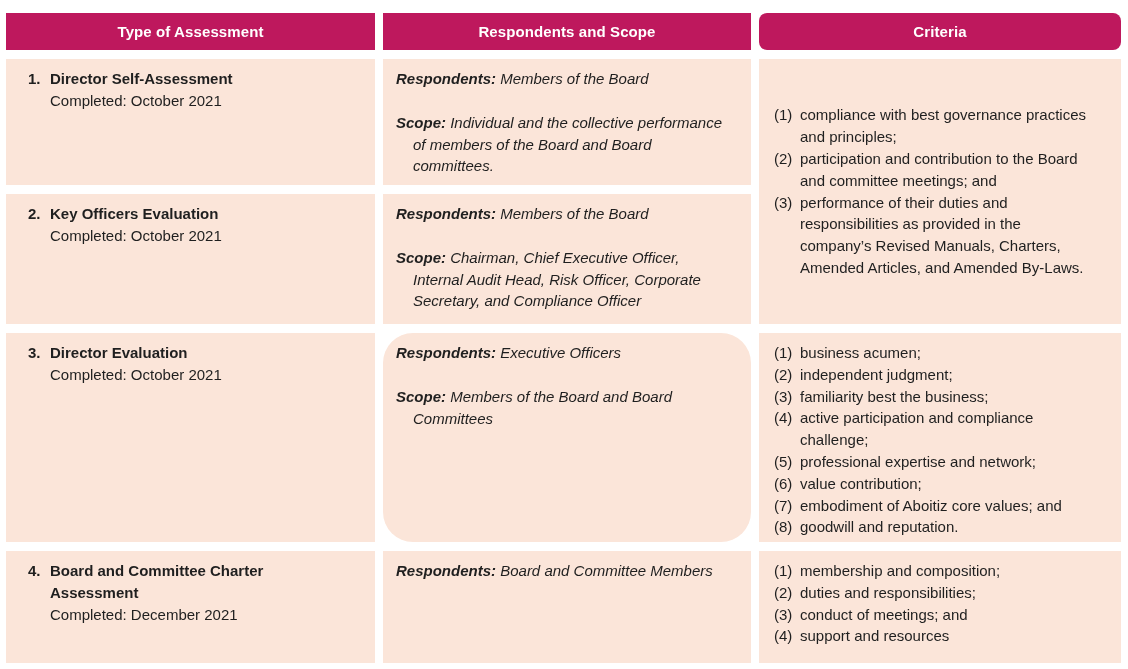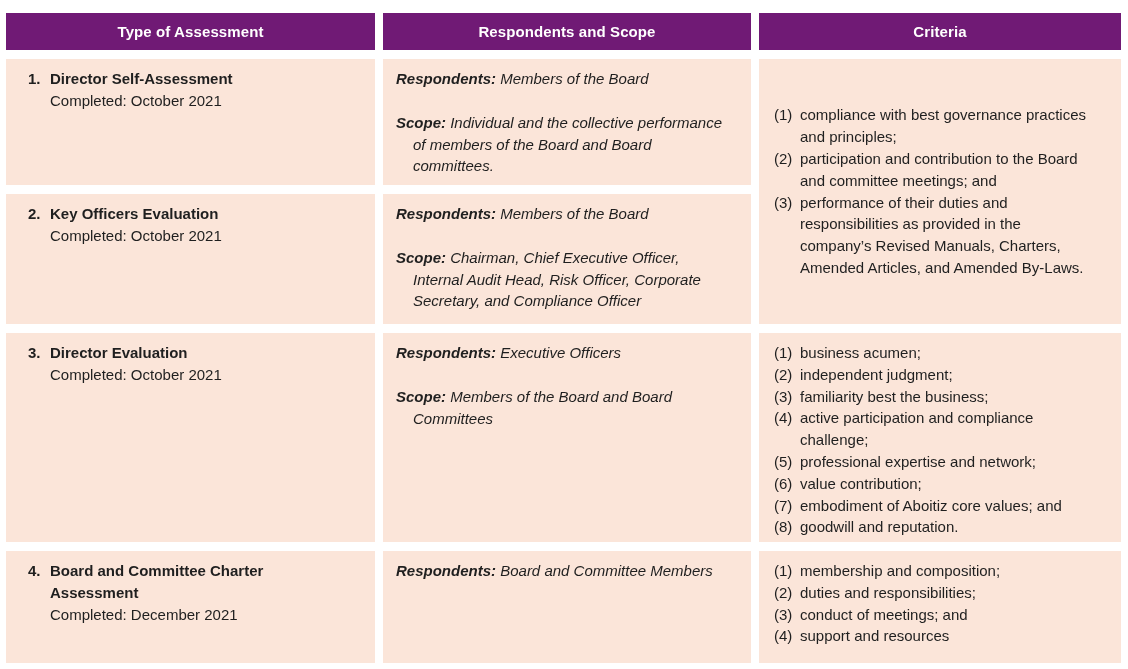--- a/index.html
+++ b/index.html
@@ -14,48 +14,48 @@
   .tbl {
     position: absolute;
     left: 6px;
     top: 13px;
     display: grid;
     grid-template-columns: 369px 368px 362px;
     grid-template-rows: 37px 126px 130px 209px 112px;
     gap: 9px 8px;
   }
   .hcell {
-    background: #701a75;
+    background: #be185d;
     color: #ffffff;
     font-size: 15px;
     font-weight: bold;
     display: flex;
     align-items: center;
     justify-content: center;
     letter-spacing: 0.1px;
   }
   .cell {
     background: #FBE5D9;
     color: #1f1f1f;
     font-size: 15px;
     line-height: 21.8px;
     padding-top: 9px;
     box-sizing: border-box;
     overflow: hidden;
   }
   .h1 { grid-area: 1 / 1; }
   .h2 { grid-area: 1 / 2; }
-  .h3 { grid-area: 1 / 3; }
+  .h3 { grid-area: 1 / 3; border-radius: 8px; }
   .r1c1 { grid-area: 2 / 1; }
   .r1c2 { grid-area: 2 / 2; }
   .cr12 { grid-area: 2 / 3 / 4 / 4; display: flex; flex-direction: column; justify-content: center; padding-top: 0; }
   .r2c1 { grid-area: 3 / 1; }
   .r2c2 { grid-area: 3 / 2; }
   .r3c1 { grid-area: 4 / 1; }
-  .r3c2 { grid-area: 4 / 2; }
+  .r3c2 { grid-area: 4 / 2; border-radius: 30px; }
   .r3c3 { grid-area: 4 / 3; }
   .r4c1 { grid-area: 5 / 1; }
   .r4c2 { grid-area: 5 / 2; }
   .r4c3 { grid-area: 5 / 3; }
 
   
   .acell { padding-left: 22px; padding-right: 14px; }
   .aitem { display: flex; }
   .anum { flex: none; width: 22px; font-weight: bold; }
   .abody { max-width: 252px; }

